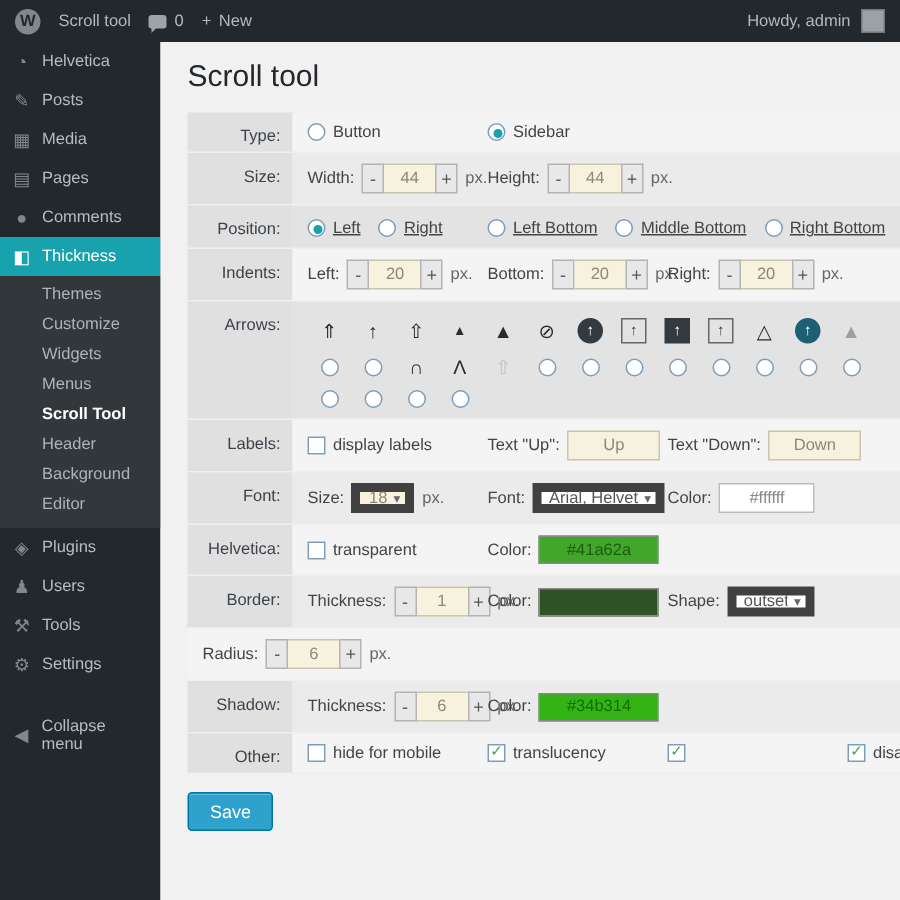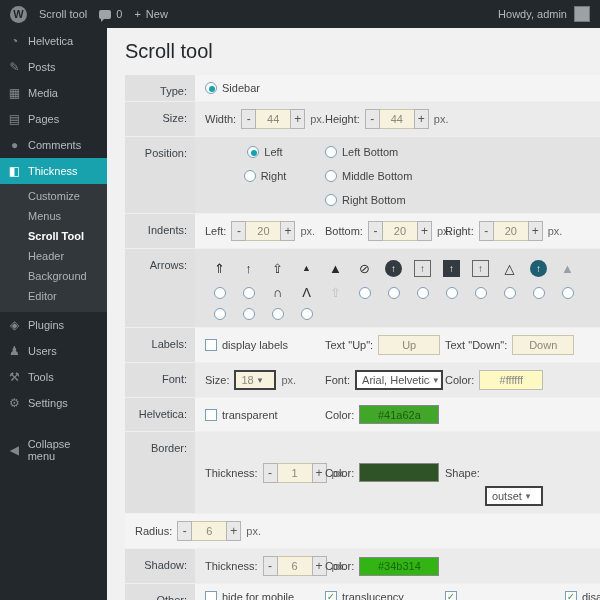--- a/index.html
+++ b/index.html
@@ -37,46 +37,46 @@
   .stable { width:505px; }
   .row { display:flex; }
   .rlabel { width:70px; flex:none; background:#e0e0e0; text-align:right;
     padding:10px 8px 0 0; color:#3c434a; border-bottom:1px solid #efefef; }
   .rbody { flex:1; padding:7px 0 7px 10px; border-bottom:1px solid #efefef;
     display:flex; align-items:center; }
   .rbody.top { align-items:flex-start; padding-top:9px; }
   .bg-a { background:#f4f4f4; } .bg-b { background:#ebebeb; } .bg-c { background:#e3e3e3; }
   .cell { width:120px; flex:none; display:flex; align-items:center; gap:5px; }
   .cell.auto { width:auto; }
-  .stack { display:flex; flex-direction:column; gap:12px; }
+  .stack { display:flex; flex-direction:row; gap:12px;text-decoration:underline; }
   .opt { display:flex; align-items:center; gap:5px; }
   .unit { color:#666; }
   
   .radio { display:inline-block; width:12px; height:12px; flex:none; border-radius:50%;
     background:#fff; border:1px solid #7e9db8; position:relative; cursor:pointer; }
   .radio.checked::after { content:""; position:absolute; left:3px; top:3px; width:6px; height:6px;
     border-radius:50%; background:#17a2ad; }
   .cb { width:12px; height:12px; flex:none; background:#fff; border:1px solid #7e9db8;
     display:inline-flex; align-items:center; justify-content:center; cursor:pointer; }
   .cb .chk { font-style:normal; font-size:10px; font-weight:bold; color:#3fa142; line-height:1; }
   .step { display:inline-flex; align-items:center; }
   .sbtn { width:15px; height:20px; border:1px solid #b4b4b4; background:#e8e8e8; color:#555;
     font-size:12px; line-height:1; cursor:pointer; font-family:inherit; }
   .num { width:34px; height:20px; border:1px solid #c9c5ae; border-left:none; border-right:none;
     background:#f6f2de; color:#8c877a; text-align:center; font-size:11px; font-family:inherit; }
   .tinput { width:62px; height:20px; border:1px solid #c9c5ae; background:#f6f2de; color:#8c877a;
     text-align:center; font-size:11px; font-family:inherit; }
-  .winput { width:64px; height:20px; border:1px solid #bbb; background:#fef9c3; color:#888;
+  .winput { width:64px; height:20px; border:1px solid #bbb; background:#ffffff; color:#888;
     text-align:center; font-size:11px; font-family:inherit; }
-  .sel { display:inline-flex; align-items:center; justify-content:flex-start; background:#fff;
-    border:2px solid #404040; height:20px; padding:0 3px 0 5px; color:#555; cursor:pointer; }
+  .sel { display:inline-flex; align-items:center; justify-content:center; background:#fff;
+    border:6px solid #404040; height:20px; padding:0 3px 0 5px; color:#555; cursor:pointer; }
   .sel .selv { overflow:hidden; white-space:nowrap; }
   .sel .arr { margin-left:4px; color:#666; font-size:9px; }
   .sel.fontfam { width:88px; }
-  .sel.shape { width:58px;margin-top:47px; }
+  .sel.shape { width:58px; }
   .sel.beige { background:#f6f2de; width:42px; color:#8c877a; }
   .swatch { display:inline-flex; align-items:center; justify-content:center; width:80px; height:19px;
     border:1px solid #888; cursor:pointer; }
   .sw-bg { background:#41a62a; color:#1d5c10; }
   .sw-border { background:#2f5326; color:#1b3515; }
   .sw-shadow { background:#34b314; color:#166b06; }
   
   .agrid { display:grid; grid-template-columns:repeat(13,29px); row-gap:9px;
     align-items:center; justify-items:center; padding-top:2px; }
   .aico { font-size:13px; color:#2b2b2b; line-height:1; }
@@ -138,21 +138,23 @@
   </div>
   <div class="m-item">
     <span class="mi">●</span>
     <span>Comments</span>
   </div>
   <div class="m-item active">
     <span class="mi">◧</span>
     <span>Thickness</span>
   </div>
   <div class="submenu">
+    <div class="sub-item">Themes</div>
     <div class="sub-item">Customize</div>
+    <div class="sub-item">Widgets</div>
     <div class="sub-item">Menus</div>
     <div class="sub-item current">Scroll Tool</div>
     <div class="sub-item">Header</div>
     <div class="sub-item">Background</div>
     <div class="sub-item">Editor</div>
   </div>
   <div class="m-item">
     <span class="mi">◈</span>
     <span>Plugins</span>
   </div>
@@ -175,20 +177,24 @@
 </div>
 
 <div class="content">
   <div class="page-title">Scroll tool</div>
 
   <div class="stable">
 
     <div class="row">
       <div class="rlabel">Type:</div>
       <div class="rbody bg-a">
+        <div class="cell">
+          <span class="radio"></span>
+          <span>Button</span>
+        </div>
         <div class="cell auto">
           <span class="radio checked"></span>
           <span>Sidebar</span>
         </div>
       </div>
     </div>
 
     <div class="row">
       <div class="rlabel">Size:</div>
       <div class="rbody bg-b">

